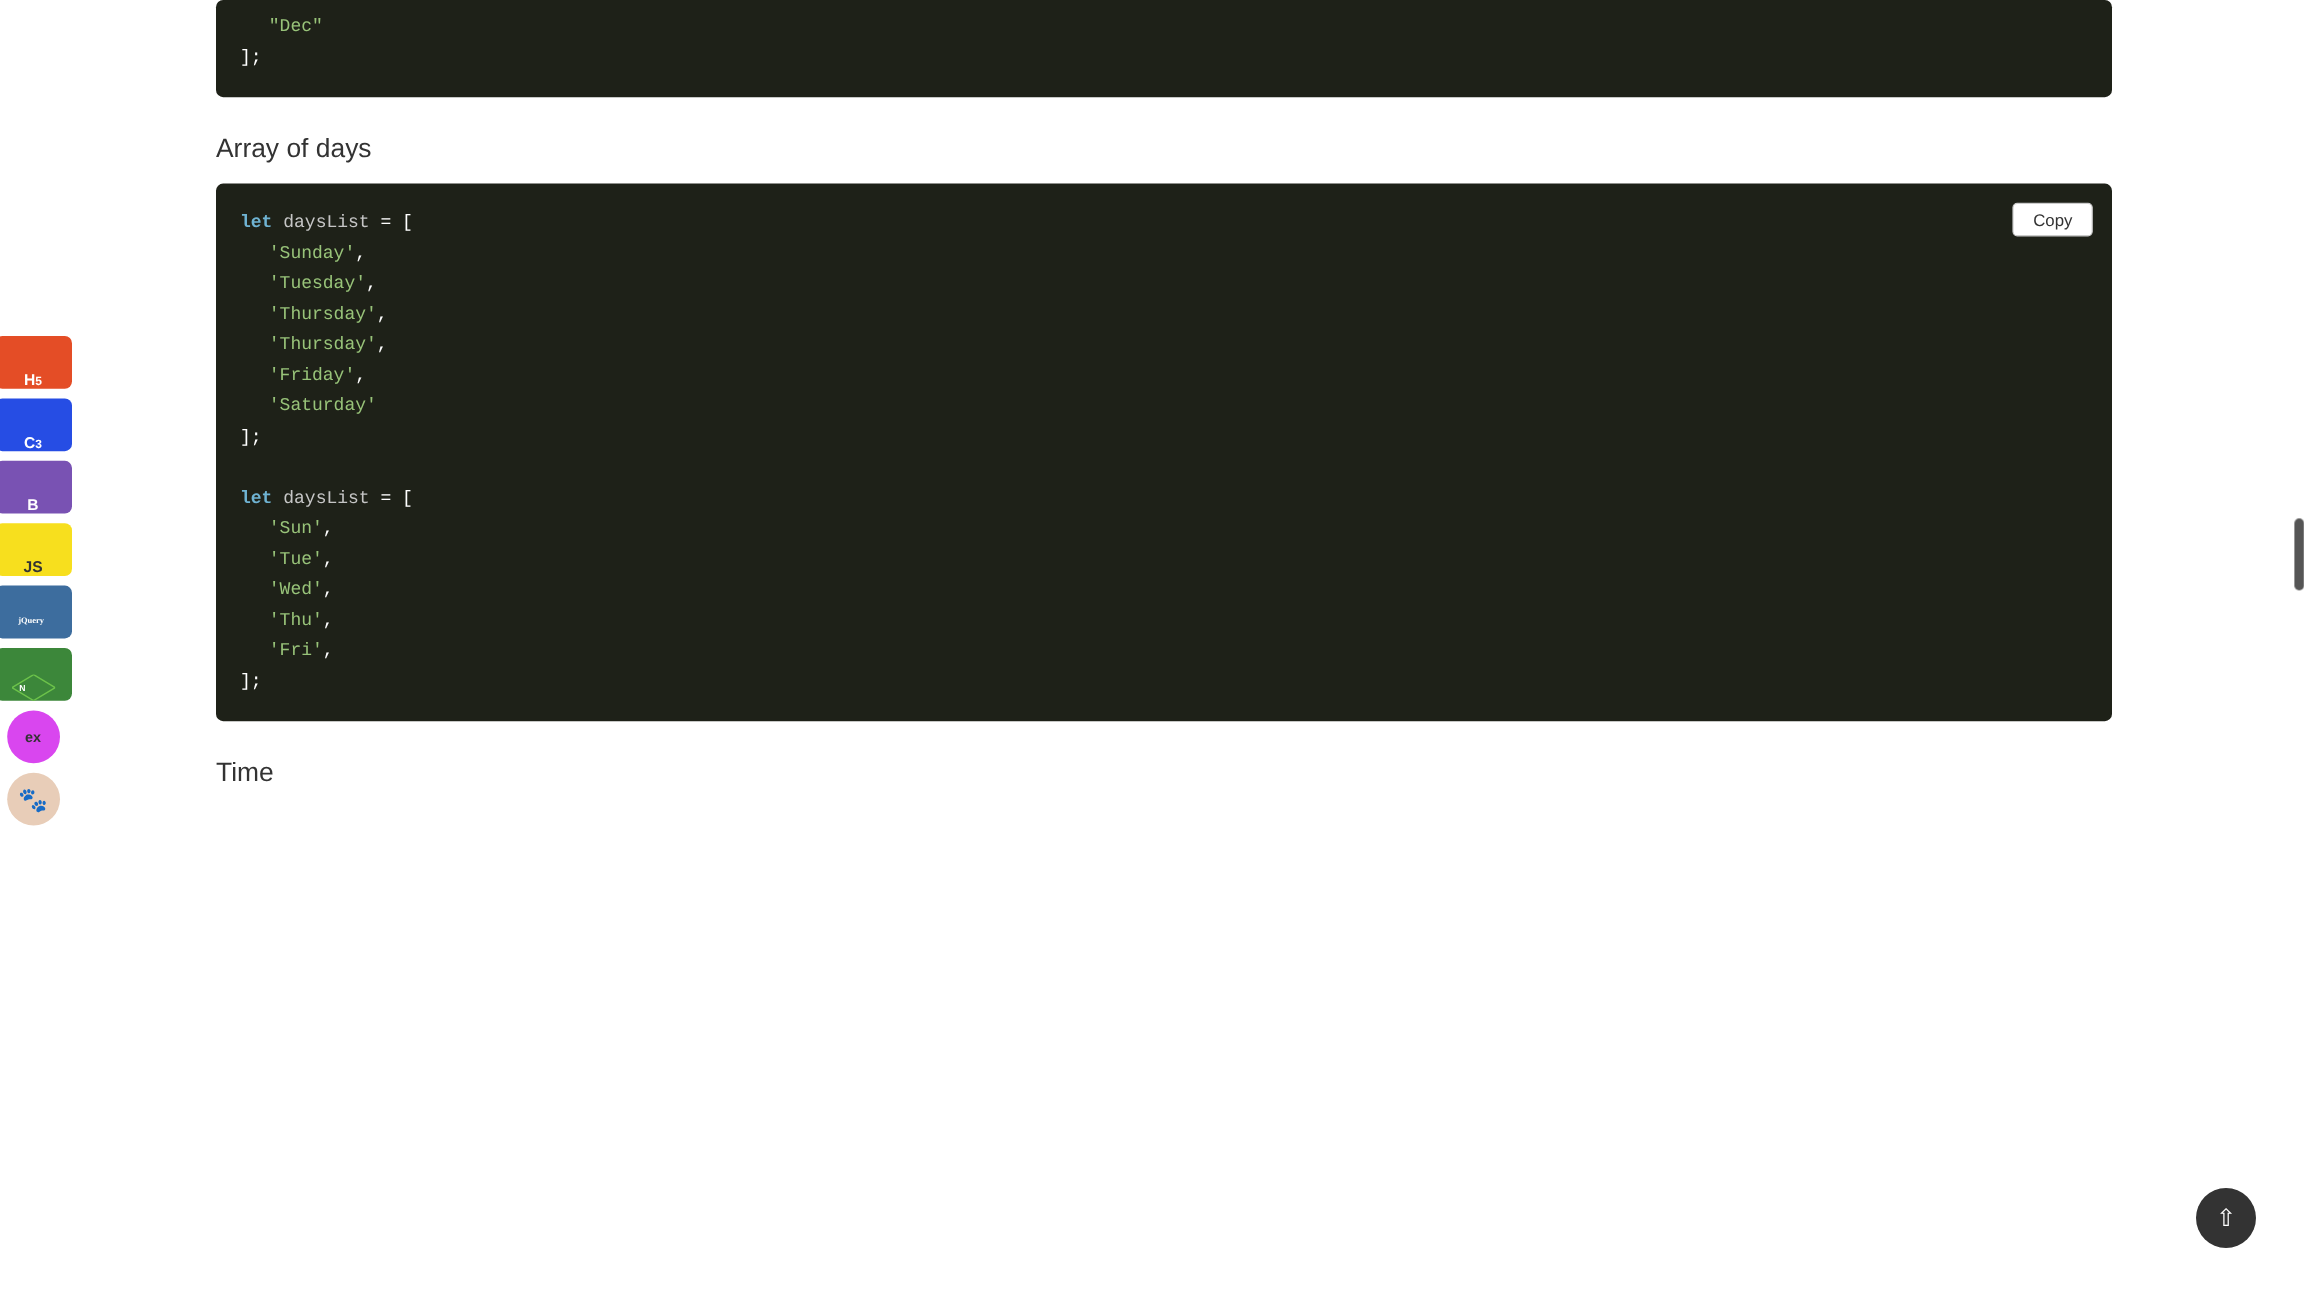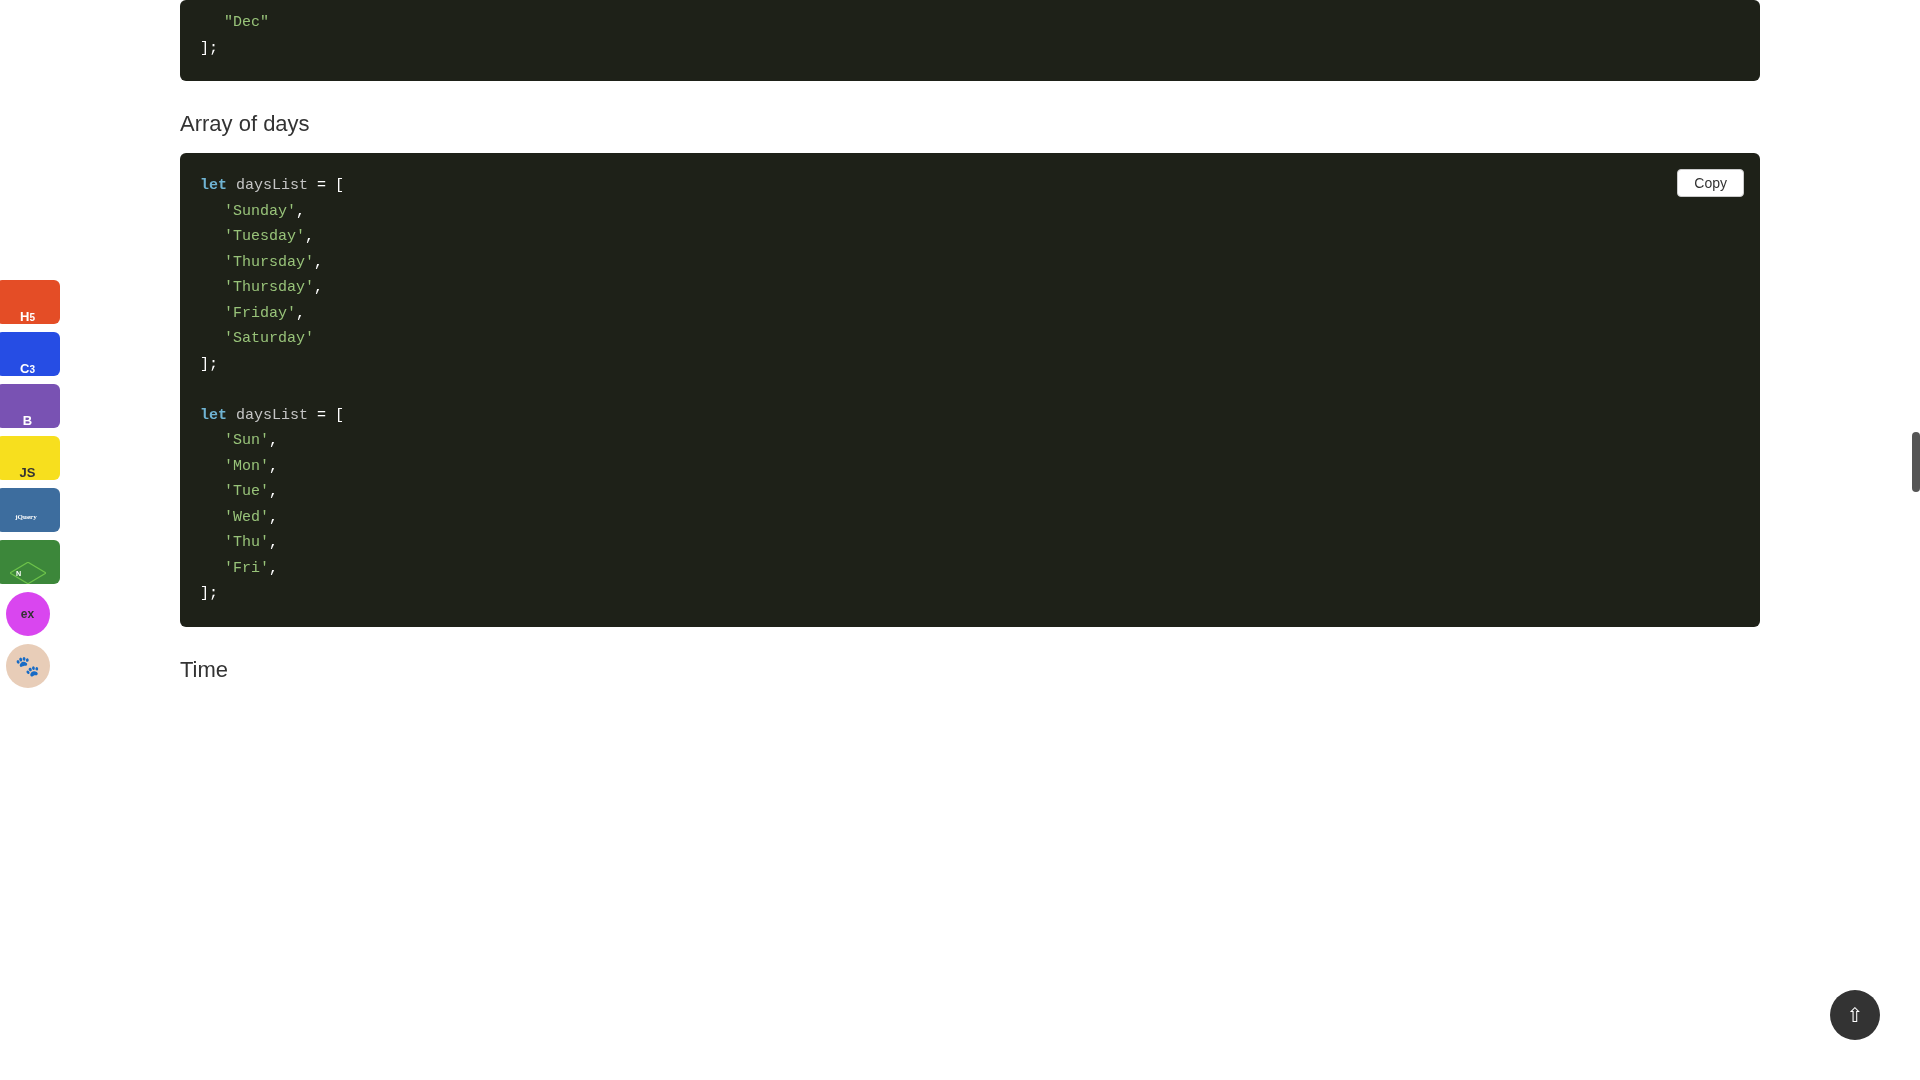--- a/index.html
+++ b/index.html
@@ -222,21 +222,20 @@
 
       <br>
 
       
       <div>
         <span class="kw">let</span>
         <span style="color:#c5c5c5;"> daysList </span>
         <span class="op">= [</span>
       </div>
       <div><span class="indent"></span><span class="str">'Sun'</span><span class="op">,</span></div>
-      <div><span class="indent"></span><span class="str">'Mon'</span><span class="op">,</span></div>
       <div><span class="indent"></span><span class="str">'Tue'</span><span class="op">,</span></div>
       <div><span class="indent"></span><span class="str">'Wed'</span><span class="op">,</span></div>
       <div><span class="indent"></span><span class="str">'Thu'</span><span class="op">,</span></div>
       <div><span class="indent"></span><span class="str">'Fri'</span><span class="op">,</span></div>
       <div><span class="op">];</span></div>
     </div>
   </div>
 
   <h2 class="time-heading">Time</h2>
 

